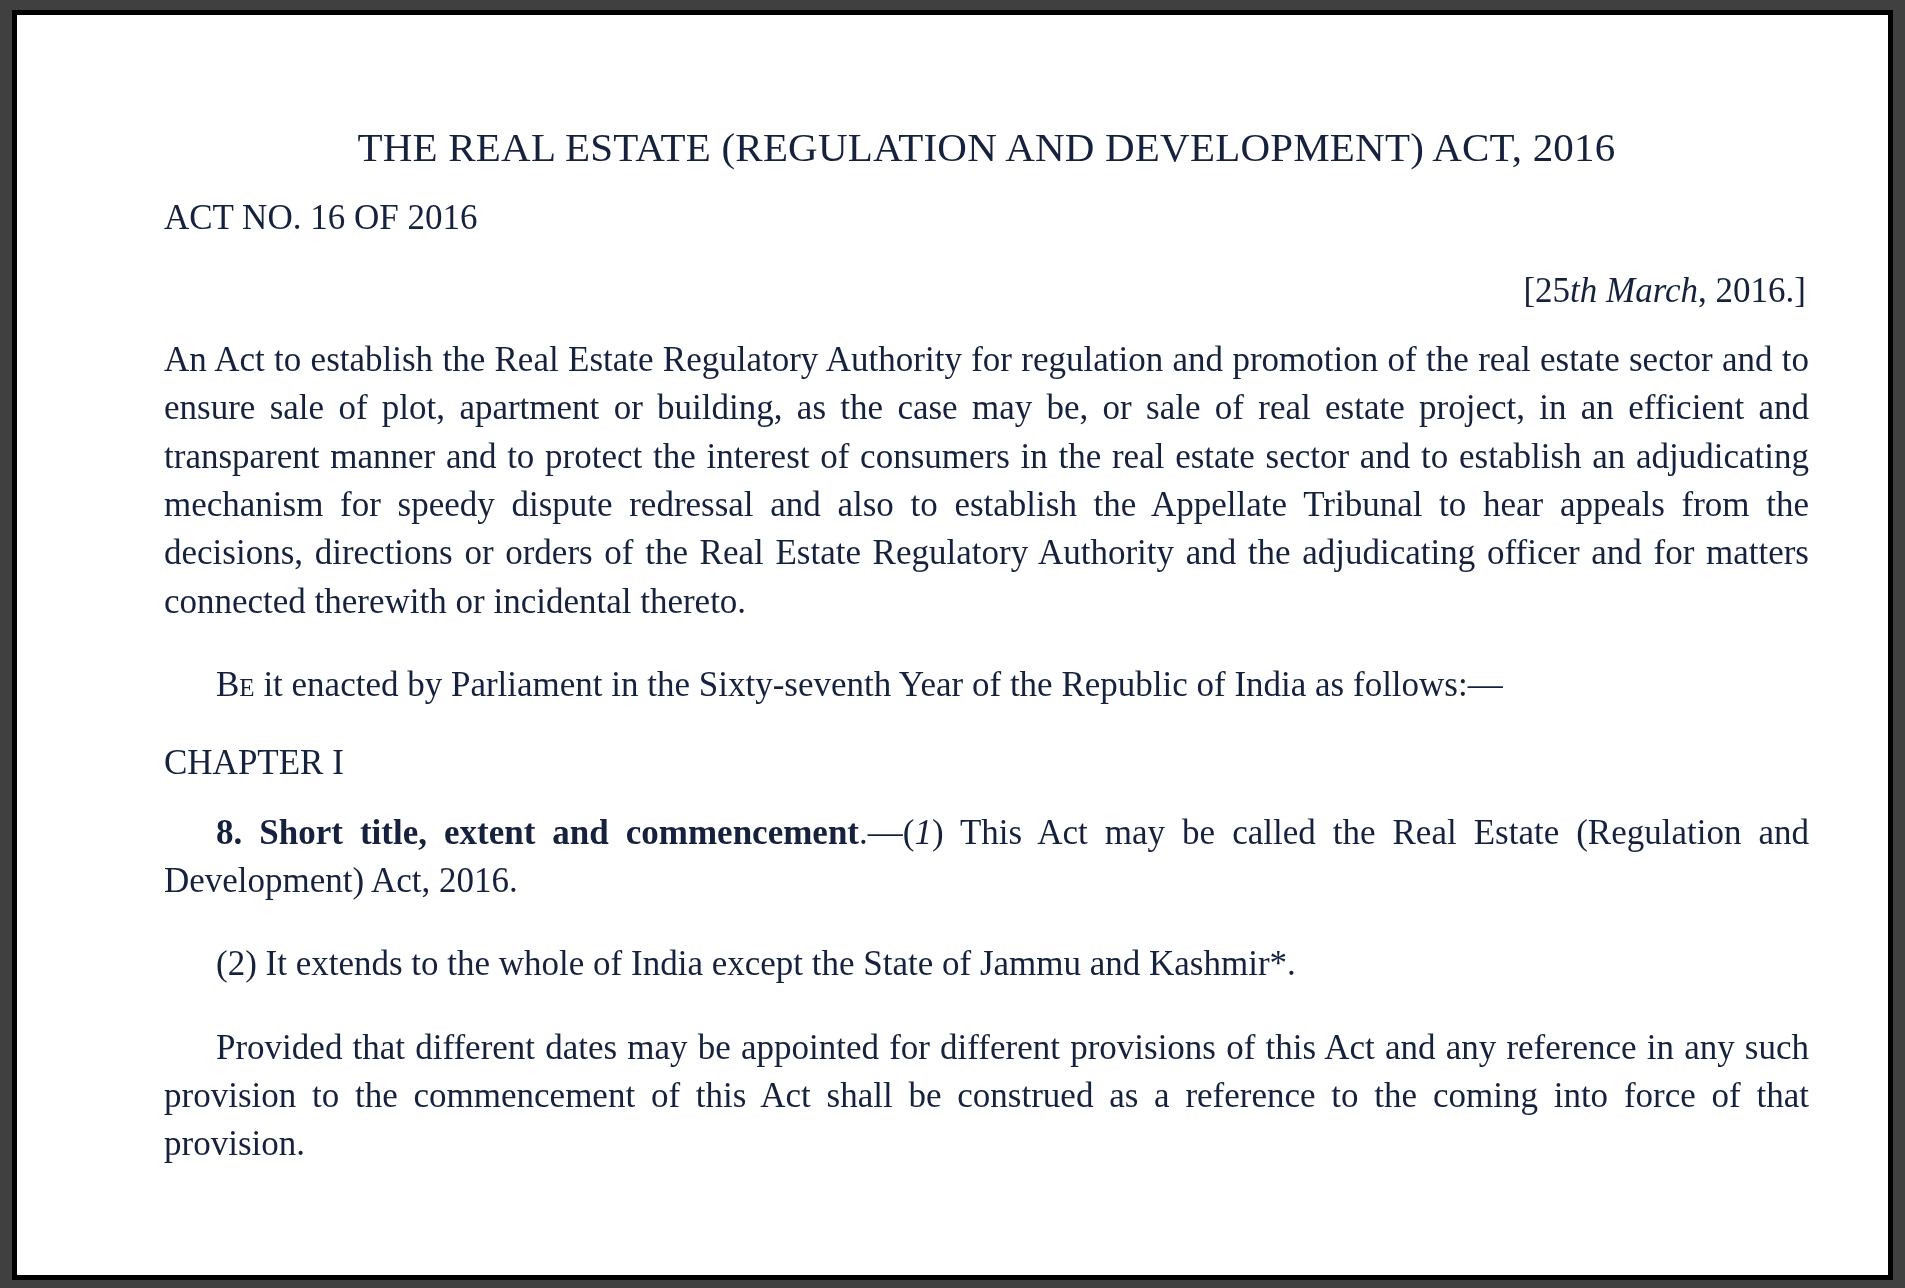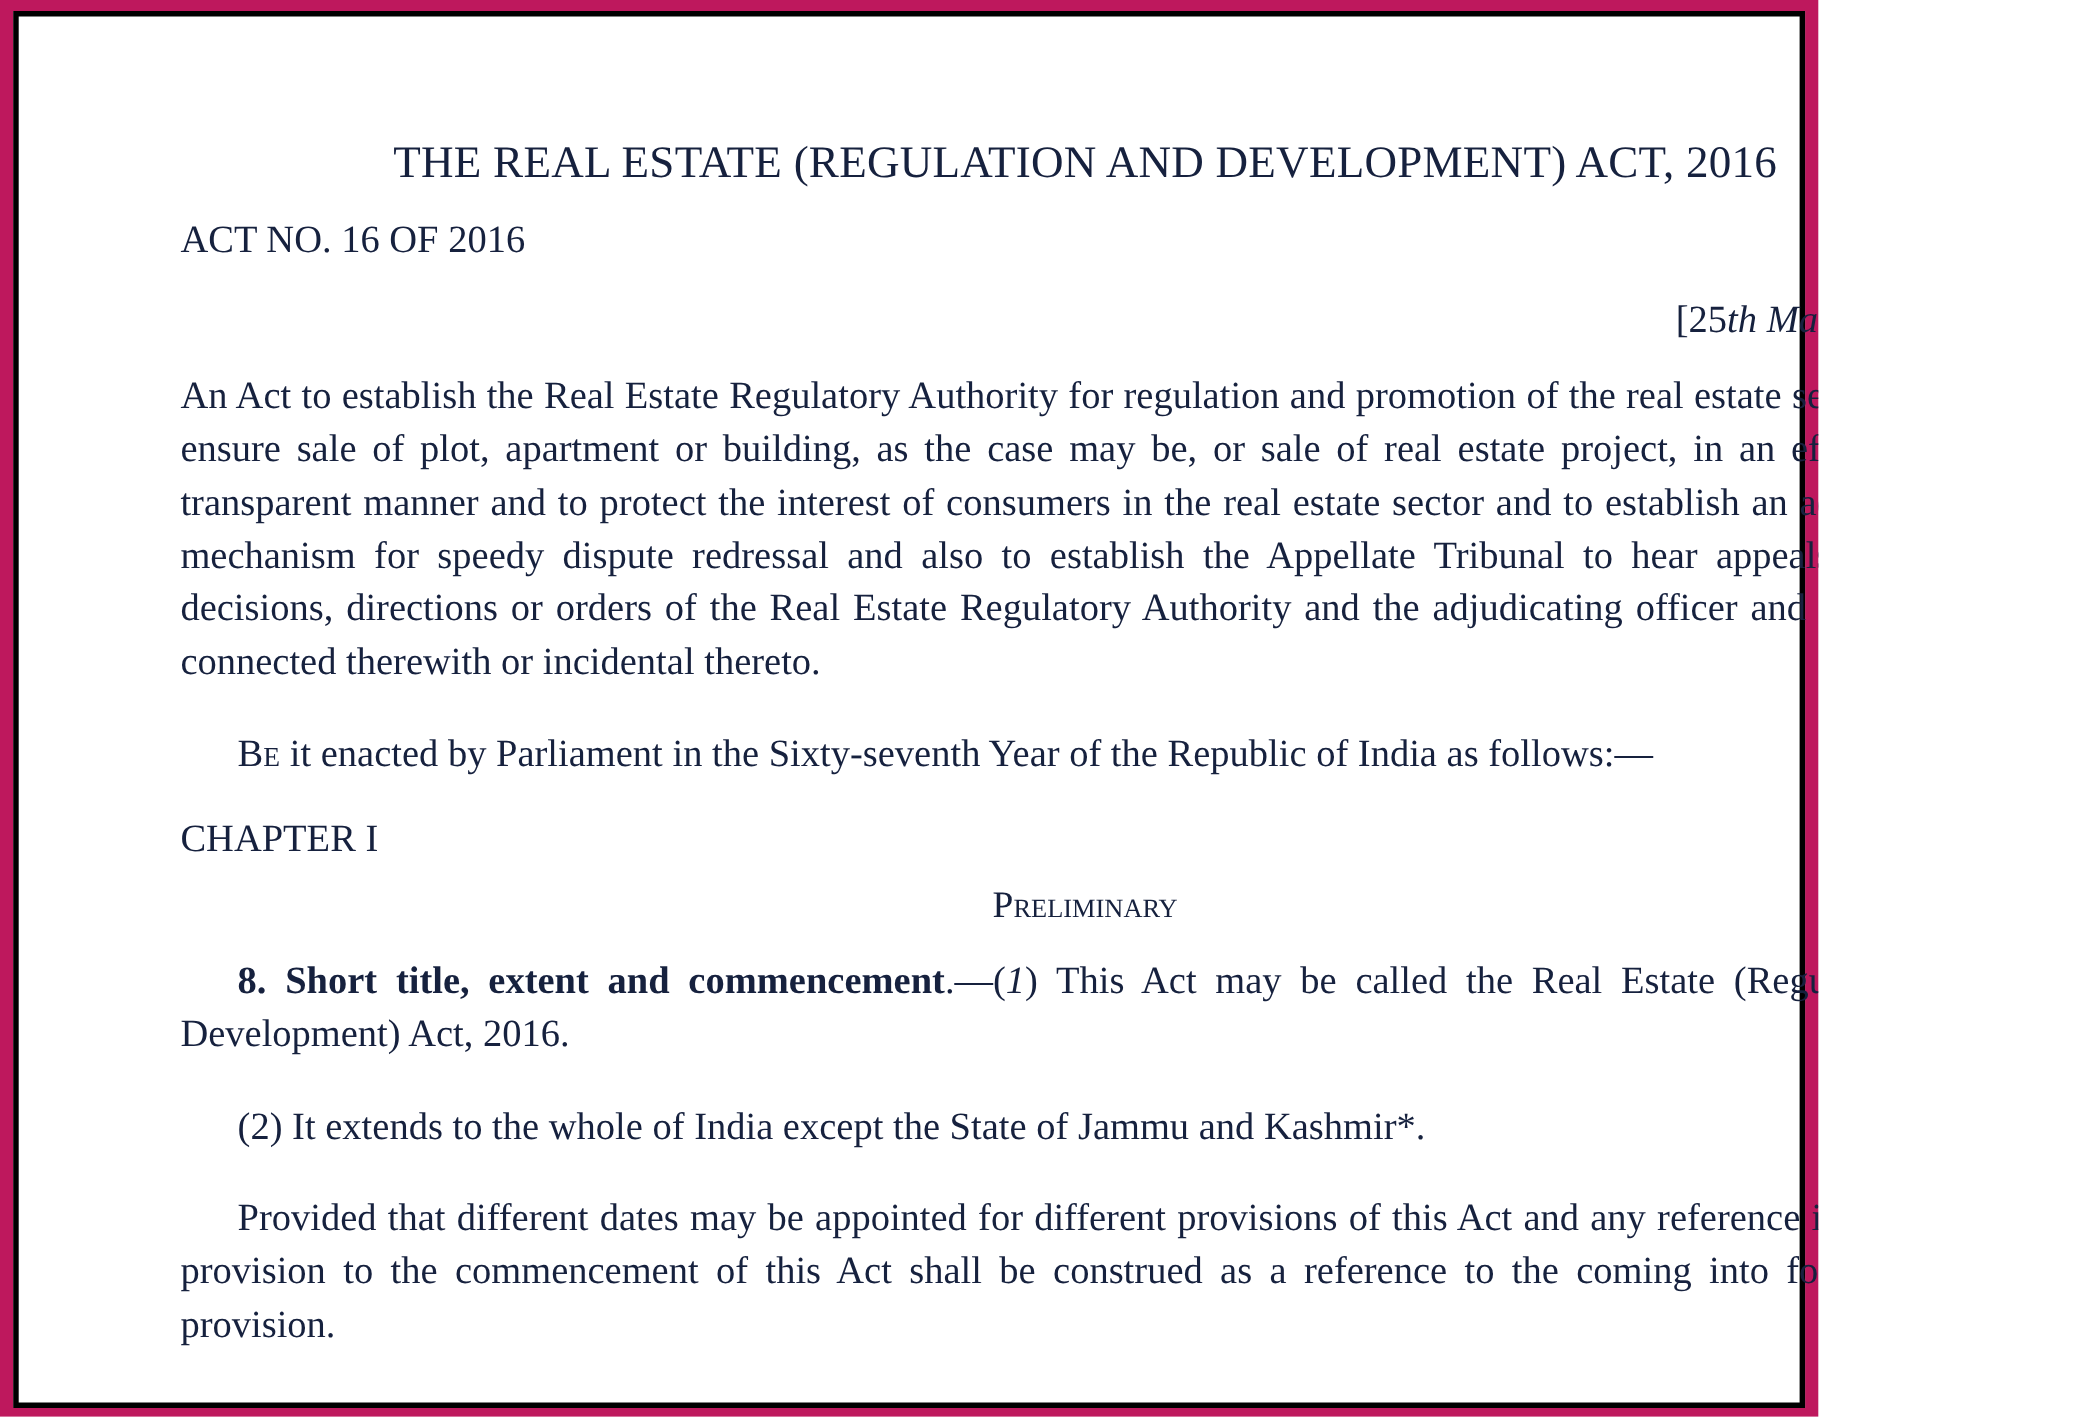--- a/index.html
+++ b/index.html
@@ -8,23 +8,23 @@
     background: #ffffff;
   }
 
   body {
     font-family: "Liberation Serif", "DejaVu Serif", serif;
     color: #1a1a2e;
   }
 
   #page {
     position: relative;
-    width: 1653px;
+    width: 1905px;
     height: 1288px;
-    background: #be185d;
+    background: #404040;
     box-sizing: border-box;
     overflow: hidden;
   }
 
   
   #page-frame {
     position: absolute;
     left: 12px;
     top: 10px;
     right: 12px;
@@ -158,21 +158,20 @@
       </div>
 
       <p class="preamble">An Act to establish the Real Estate Regulatory Authority for regulation and promotion of the real estate sector and to ensure sale of plot, apartment or building, as the case may be, or sale of real estate project, in an efficient and transparent manner and to protect the interest of consumers in the real estate sector and to establish an adjudicating mechanism for speedy dispute redressal and also to establish the Appellate Tribunal to hear appeals from the decisions, directions or orders of the Real Estate Regulatory Authority and the adjudicating officer and for matters connected therewith or incidental thereto.</p>
 
       <p class="enacting">
         <span class="smallcaps">Be</span><span> it enacted by Parliament in the Sixty-seventh Year of the Republic of India as follows:—</span>
       </p>
 
       <div class="chapter-head">CHAPTER I</div>
 
-      <div class="chapter-sub">Preliminary</div>
 
       <p class="section">
         <span class="sec-head">8. Short title, extent and commencement</span><span>.—(</span><span class="num-ital">1</span><span>) </span><span>This Act may be called the Real Estate (Regulation and Development) Act, 2016.</span>
       </p>
 
       <p class="section tight">
         <span>(2) </span><span>It extends to the whole of India except the State of Jammu and Kashmir*.</span>
       </p>
 
 

